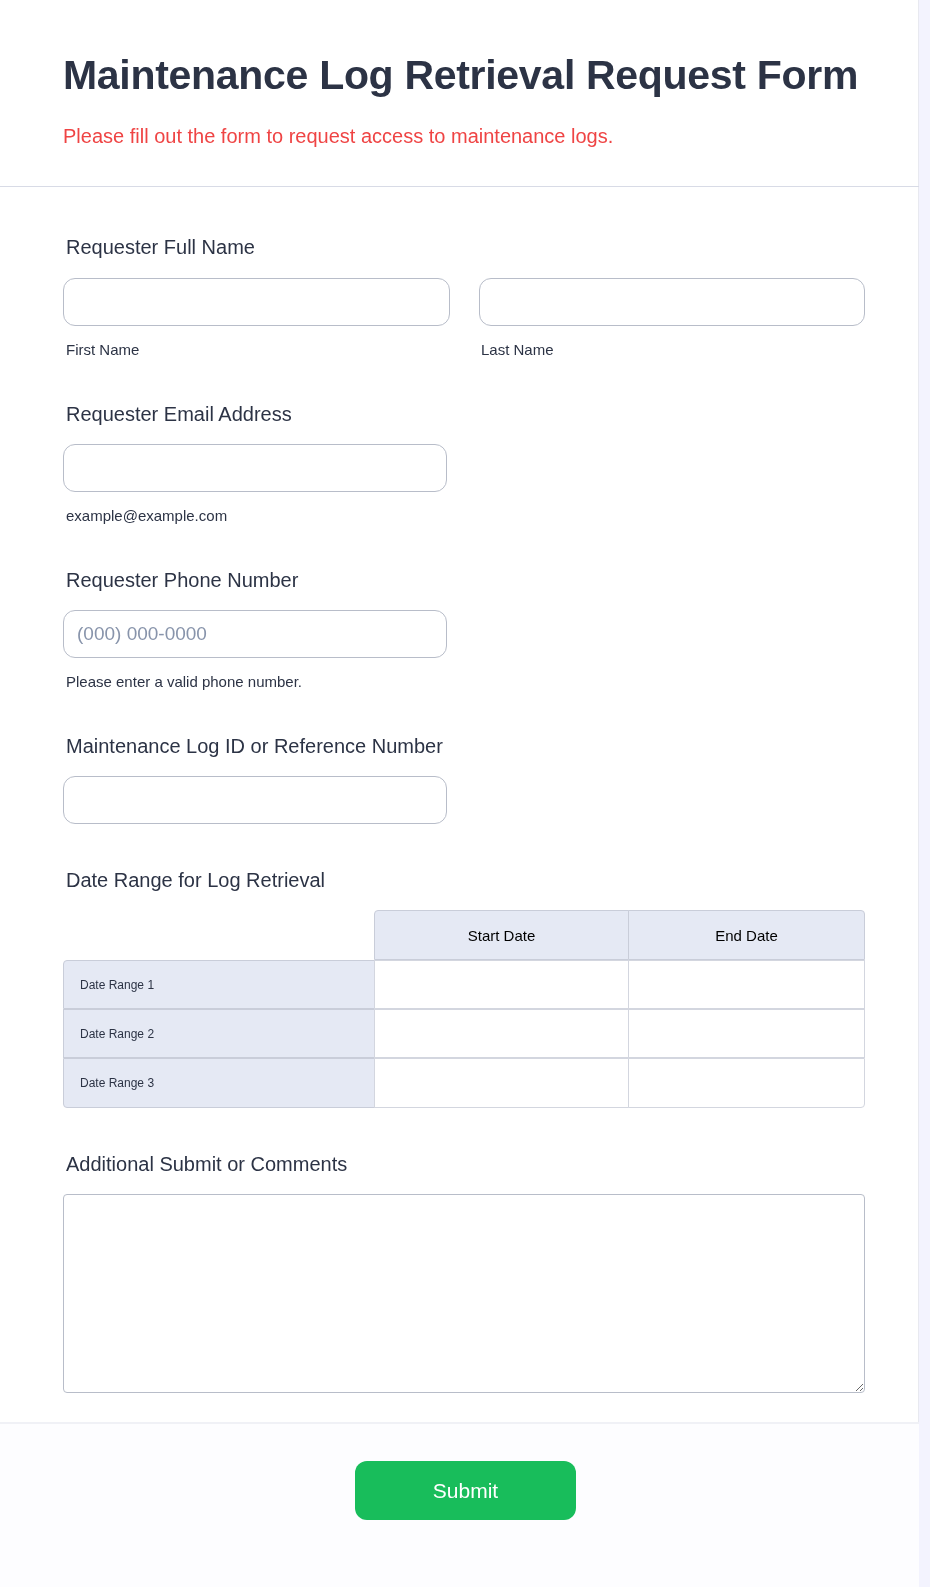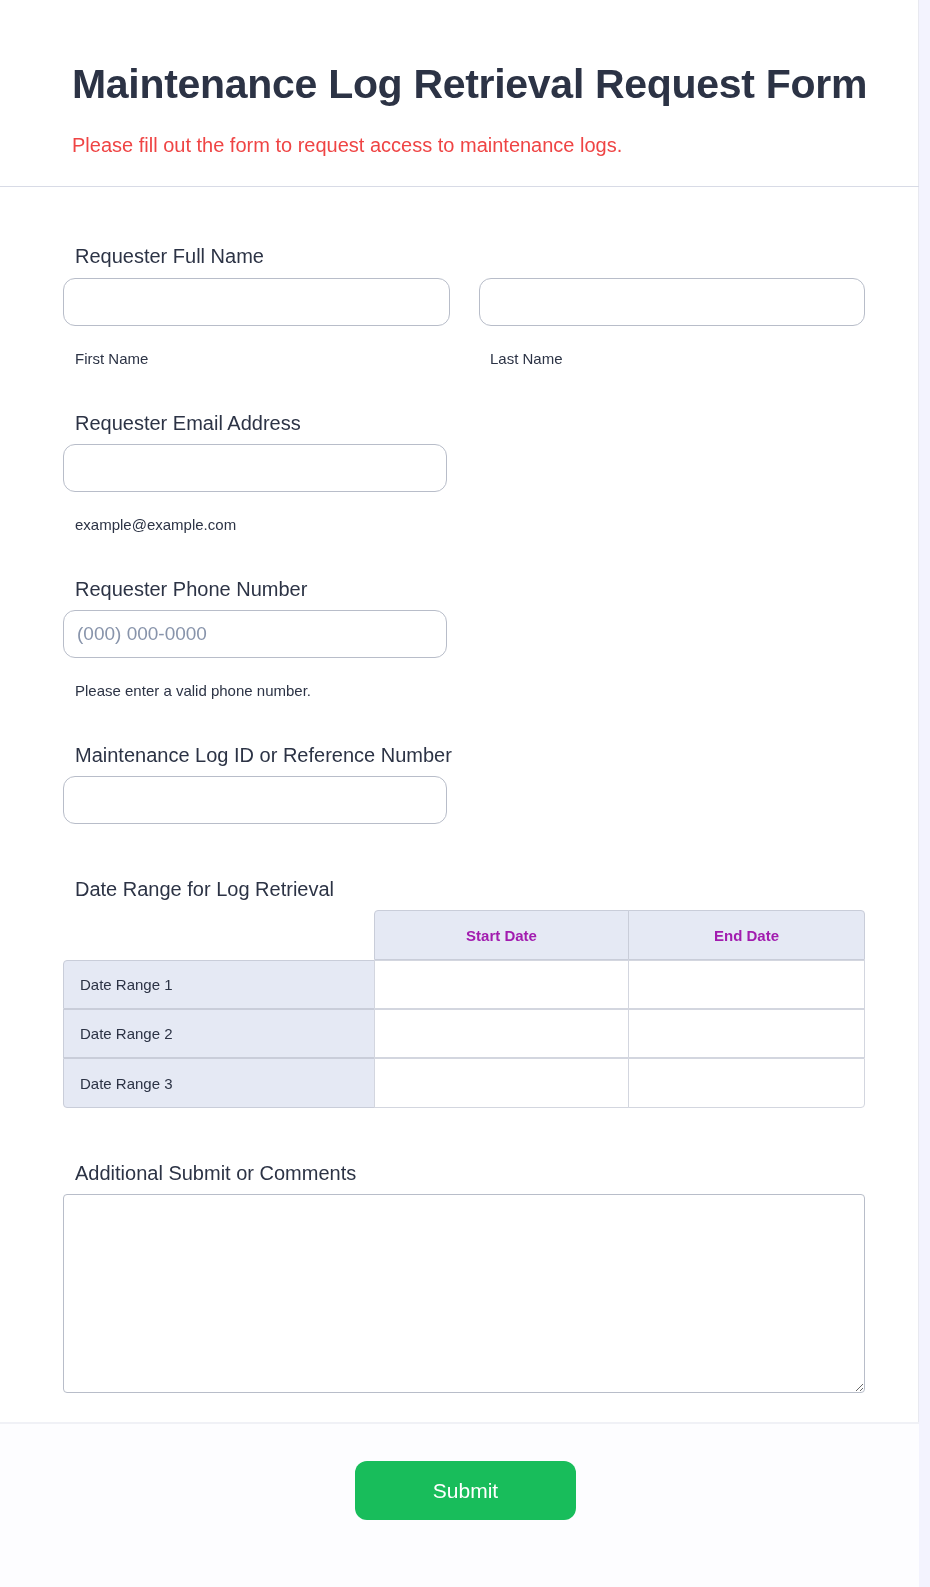--- a/index.html
+++ b/index.html
@@ -1,15 +1,15 @@
 <!DOCTYPE html>
 <html><head>
   <meta charset="utf-8">
   <style>
-    * { box-sizing: border-box; margin: 0; padding: 9px; }
+    * { box-sizing: border-box; margin: 0; padding: 0; }
     html, body {
       width: 930px;
       height: 1587px;
       background: #f3f3fe;
       font-family: "Liberation Sans", "DejaVu Sans", sans-serif;
       color: #2c3345;
       overflow: hidden;
     }
     .card {
       position: absolute;
@@ -77,33 +77,32 @@
       height: 198px;
     }
     .m-head {
       position: absolute;
       top: 0;
       height: 50px;
       background: #e5e9f4;
       border: 1px solid #c9cdd9;
       display: flex; align-items: center; justify-content: center;
       font-size: 15px;
-      color: #a21caf;
-      font-weight: bold;
+      color: #000000;
     }
     .m-rowlabel {
       position: absolute;
       left: 0;
       width: 312px;
       height: 49px;
       background: #e5e9f4;
       border: 1px solid #c9cdd9;
       display: flex; align-items: center;
       padding-left: 16px;
-      font-size: 15px;
+      font-size: 12px;
       color: #2c3345;
     }
     .m-cell {
       position: absolute;
       height: 49px;
       background: #ffffff;
       border: 1px solid #d3d6df;
       font-family: "Liberation Sans", "DejaVu Sans", sans-serif;
       font-size: 15px;
       padding: 0 10px;

